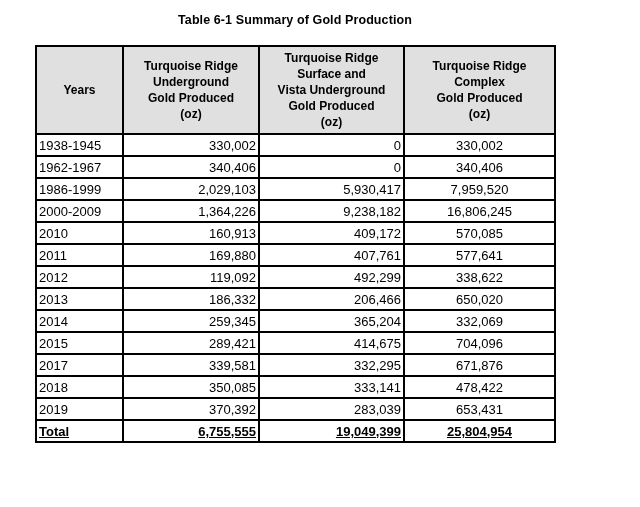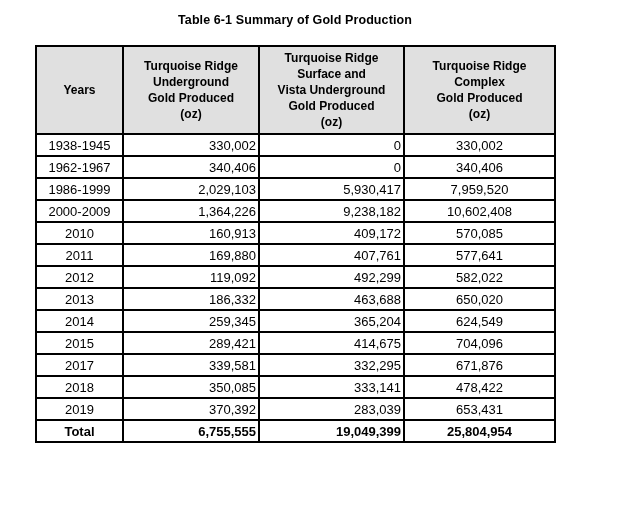--- a/index.html
+++ b/index.html
@@ -54,24 +54,24 @@
     height: 84px;
     padding: 1px 2px;
   }
   table.gold-table td {
     font-size: 13px;
     height: 18px;
     padding: 1px 2px;
     vertical-align: middle;
     background: #ffffff;
   }
-  td.cell-years   { text-align: center; }
+  td.cell-years   { text-align: left; }
   td.cell-right   { text-align: right; padding-right: 28px; }
   td.cell-center  { text-align: center; }
-  tr.total td     { font-weight: bold; }
+  tr.total td     { font-weight: bold; text-decoration: underline; }
 </style>
 </head>
 <body>
 
 <div class="page">
 
   <div class="doc-title">Table 6-1 Summary of Gold Production</div>
 
   <table class="gold-table">
     <colgroup>
@@ -114,51 +114,51 @@
         <tr>
           <td class="cell-years">1986-1999</td>
           <td class="cell-right">2,029,103</td>
           <td class="cell-right">5,930,417</td>
           <td class="cell-center">7,959,520</td>
         </tr>
         <tr>
           <td class="cell-years">2000-2009</td>
           <td class="cell-right">1,364,226</td>
           <td class="cell-right">9,238,182</td>
-          <td class="cell-center">10,602,408</td>
+          <td class="cell-center">16,806,245</td>
         </tr>
         <tr>
           <td class="cell-years">2010</td>
           <td class="cell-right">160,913</td>
           <td class="cell-right">409,172</td>
           <td class="cell-center">570,085</td>
         </tr>
         <tr>
           <td class="cell-years">2011</td>
           <td class="cell-right">169,880</td>
           <td class="cell-right">407,761</td>
           <td class="cell-center">577,641</td>
         </tr>
         <tr>
           <td class="cell-years">2012</td>
           <td class="cell-right">119,092</td>
           <td class="cell-right">492,299</td>
-          <td class="cell-center">582,022</td>
+          <td class="cell-center">338,622</td>
         </tr>
         <tr>
           <td class="cell-years">2013</td>
           <td class="cell-right">186,332</td>
-          <td class="cell-right">463,688</td>
+          <td class="cell-right">206,466</td>
           <td class="cell-center">650,020</td>
         </tr>
         <tr>
           <td class="cell-years">2014</td>
           <td class="cell-right">259,345</td>
           <td class="cell-right">365,204</td>
-          <td class="cell-center">624,549</td>
+          <td class="cell-center">332,069</td>
         </tr>
         <tr>
           <td class="cell-years">2015</td>
           <td class="cell-right">289,421</td>
           <td class="cell-right">414,675</td>
           <td class="cell-center">704,096</td>
         </tr>
         <tr>
           <td class="cell-years">2017</td>
           <td class="cell-right">339,581</td>

